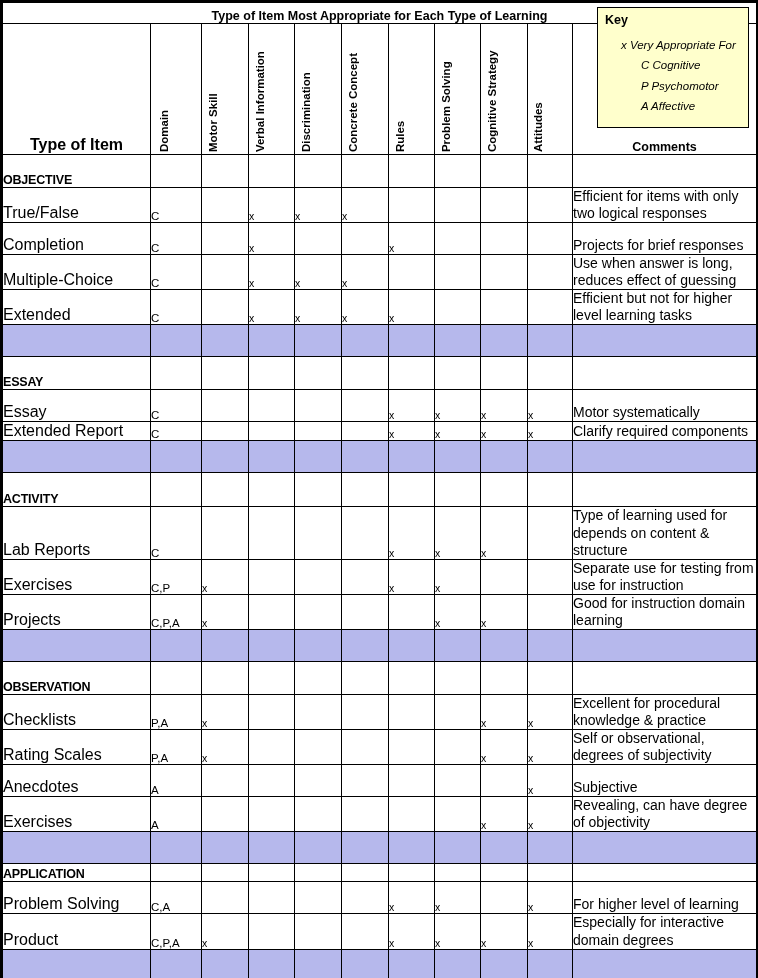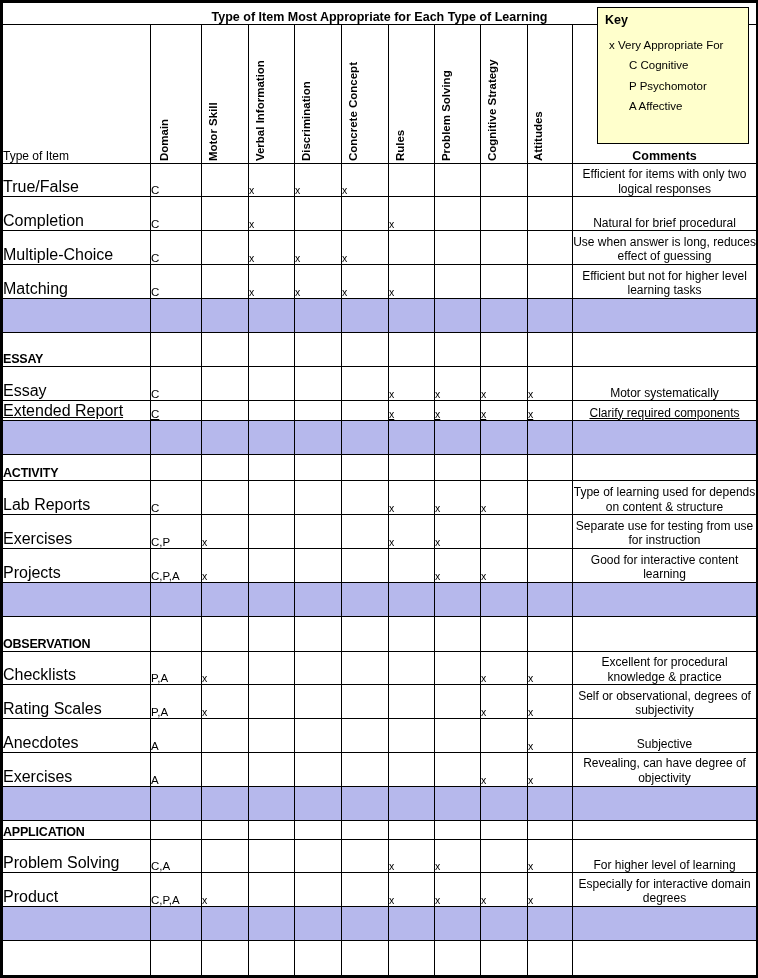--- a/index.html
+++ b/index.html
@@ -48,23 +48,23 @@
     font-weight: bold;
     font-size: 12.5px;
     border-left: none;
     border-right: none;
     border-top: none;
   }
 
   
   td.head-label {
     vertical-align: middle;
-    text-align: left;
-    font-weight: normal;
-    font-size: 12px;
+    text-align: center;
+    font-weight: bold;
+    font-size: 16px;
     padding-left: 6px;
   }
   td.head-rot {
     position: relative;
     vertical-align: bottom;
     padding: 0;
   }
   
   .rot-wrap {
     position: absolute;
@@ -112,55 +112,56 @@
     padding: 0 0 3px 3px;
     white-space: nowrap;
   }
   td.mark-cell {
     vertical-align: bottom;
     font-size: 10.5px;
     padding: 0 0 4px 3px;
   }
   td.comment-cell {
     vertical-align: top;
-    font-size: 12px;
+    font-size: 14px;
     line-height: 1.22;
     padding: 1px 2px 0 3px;
-    text-align: center;
+    text-align: left;
   }
   tr.spacer-row td {
     background: #b6b8ec;
   }
   tr.spacer-row td.comment-cell {
     background: #b6b8ec;
   }
 
   
   #key-box {
     position: absolute;
     left: 595px;
     top: 5px;
     width: 152px;
-    height: 137px;
+    height: 121px;
     background: #ffffcc;
     border: 1px solid #000;
     box-sizing: border-box;
     padding: 5px 6px 0 7px;
     font-size: 11.5px;
     line-height: 1.0;
     z-index: 5;
   }
   #key-box .key-title {
     font-weight: bold;
     font-size: 12.5px;
     margin: 1px 0 13px 0;
   }
   #key-box .key-line {
-    margin: 0 0 9px 4px;
+    margin: 0 0 9px 16px;
     white-space: nowrap;
+    font-style: italic;
   }
   #key-box .key-indent {
     padding-left: 20px;
   }
 </style>
 </head>
 <body>
 
 <div id="sheet">
 
@@ -226,20 +227,33 @@
               <span class="rot-text" style="transform: rotate(-90deg); transform-origin: 0px 100%; left: 50%; margin-left: -6px;">Cognitive Strategy</span>
             </div>
         </td>
         <td class="head-rot">
           <div class="rot-wrap">
               <span class="rot-text" style="transform: rotate(-90deg); transform-origin: 0px 100%; left: 50%; margin-left: -6px;">Attitudes</span>
             </div>
         </td>
         <td class="head-comments">Comments</td>
       </tr>
+    <tr style="height: 33px;">
+          <td class="section-name">OBJECTIVE</td>
+          <td class="mark-cell"></td>
+          <td class="mark-cell"></td>
+          <td class="mark-cell"></td>
+          <td class="mark-cell"></td>
+          <td class="mark-cell"></td>
+          <td class="mark-cell"></td>
+          <td class="mark-cell"></td>
+          <td class="mark-cell"></td>
+          <td class="mark-cell"></td>
+          <td class="comment-cell"></td>
+        </tr>
         <tr style="height: 32px;">
           <td class="item-name">True/False</td>
           <td class="domain-cell">C</td>
           <td class="mark-cell"></td>
           <td class="mark-cell">x</td>
           <td class="mark-cell">x</td>
           <td class="mark-cell">x</td>
           <td class="mark-cell"></td>
           <td class="mark-cell"></td>
           <td class="mark-cell"></td>
@@ -250,37 +264,37 @@
           <td class="item-name">Completion</td>
           <td class="domain-cell">C</td>
           <td class="mark-cell"></td>
           <td class="mark-cell">x</td>
           <td class="mark-cell"></td>
           <td class="mark-cell"></td>
           <td class="mark-cell">x</td>
           <td class="mark-cell"></td>
           <td class="mark-cell"></td>
           <td class="mark-cell"></td>
-          <td class="comment-cell">Natural for brief procedural</td>
+          <td class="comment-cell">Projects for brief responses</td>
         </tr>
         <tr style="height: 32px;">
           <td class="item-name">Multiple-Choice</td>
           <td class="domain-cell">C</td>
           <td class="mark-cell"></td>
           <td class="mark-cell">x</td>
           <td class="mark-cell">x</td>
           <td class="mark-cell">x</td>
           <td class="mark-cell"></td>
           <td class="mark-cell"></td>
           <td class="mark-cell"></td>
           <td class="mark-cell"></td>
           <td class="comment-cell">Use when answer is long, reduces effect of guessing</td>
         </tr>
         <tr style="height: 32px;">
-          <td class="item-name">Matching</td>
+          <td class="item-name">Extended</td>
           <td class="domain-cell">C</td>
           <td class="mark-cell"></td>
           <td class="mark-cell">x</td>
           <td class="mark-cell">x</td>
           <td class="mark-cell">x</td>
           <td class="mark-cell">x</td>
           <td class="mark-cell"></td>
           <td class="mark-cell"></td>
           <td class="mark-cell"></td>
           <td class="comment-cell">Efficient but not for higher level learning tasks</td>
@@ -317,21 +331,21 @@
           <td class="mark-cell"></td>
           <td class="mark-cell"></td>
           <td class="mark-cell"></td>
           <td class="mark-cell"></td>
           <td class="mark-cell">x</td>
           <td class="mark-cell">x</td>
           <td class="mark-cell">x</td>
           <td class="mark-cell">x</td>
           <td class="comment-cell">Motor systematically</td>
         </tr>
-        <tr style="height: 16px; text-decoration: underline;">
+        <tr style="height: 16px;">
           <td class="item-name">Extended Report</td>
           <td class="domain-cell">C</td>
           <td class="mark-cell"></td>
           <td class="mark-cell"></td>
           <td class="mark-cell"></td>
           <td class="mark-cell"></td>
           <td class="mark-cell">x</td>
           <td class="mark-cell">x</td>
           <td class="mark-cell">x</td>
           <td class="mark-cell">x</td>
@@ -343,21 +357,21 @@
           <td class="mark-cell"></td>
           <td class="mark-cell"></td>
           <td class="mark-cell"></td>
           <td class="mark-cell"></td>
           <td class="mark-cell"></td>
           <td class="mark-cell"></td>
           <td class="mark-cell"></td>
           <td class="mark-cell"></td>
           <td class="comment-cell"></td>
         </tr>
-        <tr style="height: 25px;">
+        <tr style="height: 34px;">
           <td class="section-name">ACTIVITY</td>
           <td class="mark-cell"></td>
           <td class="mark-cell"></td>
           <td class="mark-cell"></td>
           <td class="mark-cell"></td>
           <td class="mark-cell"></td>
           <td class="mark-cell"></td>
           <td class="mark-cell"></td>
           <td class="mark-cell"></td>
           <td class="mark-cell"></td>
@@ -393,21 +407,21 @@
           <td class="item-name">Projects</td>
           <td class="domain-cell">C,P,A</td>
           <td class="mark-cell">x</td>
           <td class="mark-cell"></td>
           <td class="mark-cell"></td>
           <td class="mark-cell"></td>
           <td class="mark-cell"></td>
           <td class="mark-cell">x</td>
           <td class="mark-cell">x</td>
           <td class="mark-cell"></td>
-          <td class="comment-cell">Good for interactive content learning</td>
+          <td class="comment-cell">Good for instruction domain learning</td>
         </tr>
         <tr class="spacer-row" style="height: 32px;">
           <td class="mark-cell"></td>
           <td class="mark-cell"></td>
           <td class="mark-cell"></td>
           <td class="mark-cell"></td>
           <td class="mark-cell"></td>
           <td class="mark-cell"></td>
           <td class="mark-cell"></td>
           <td class="mark-cell"></td>

